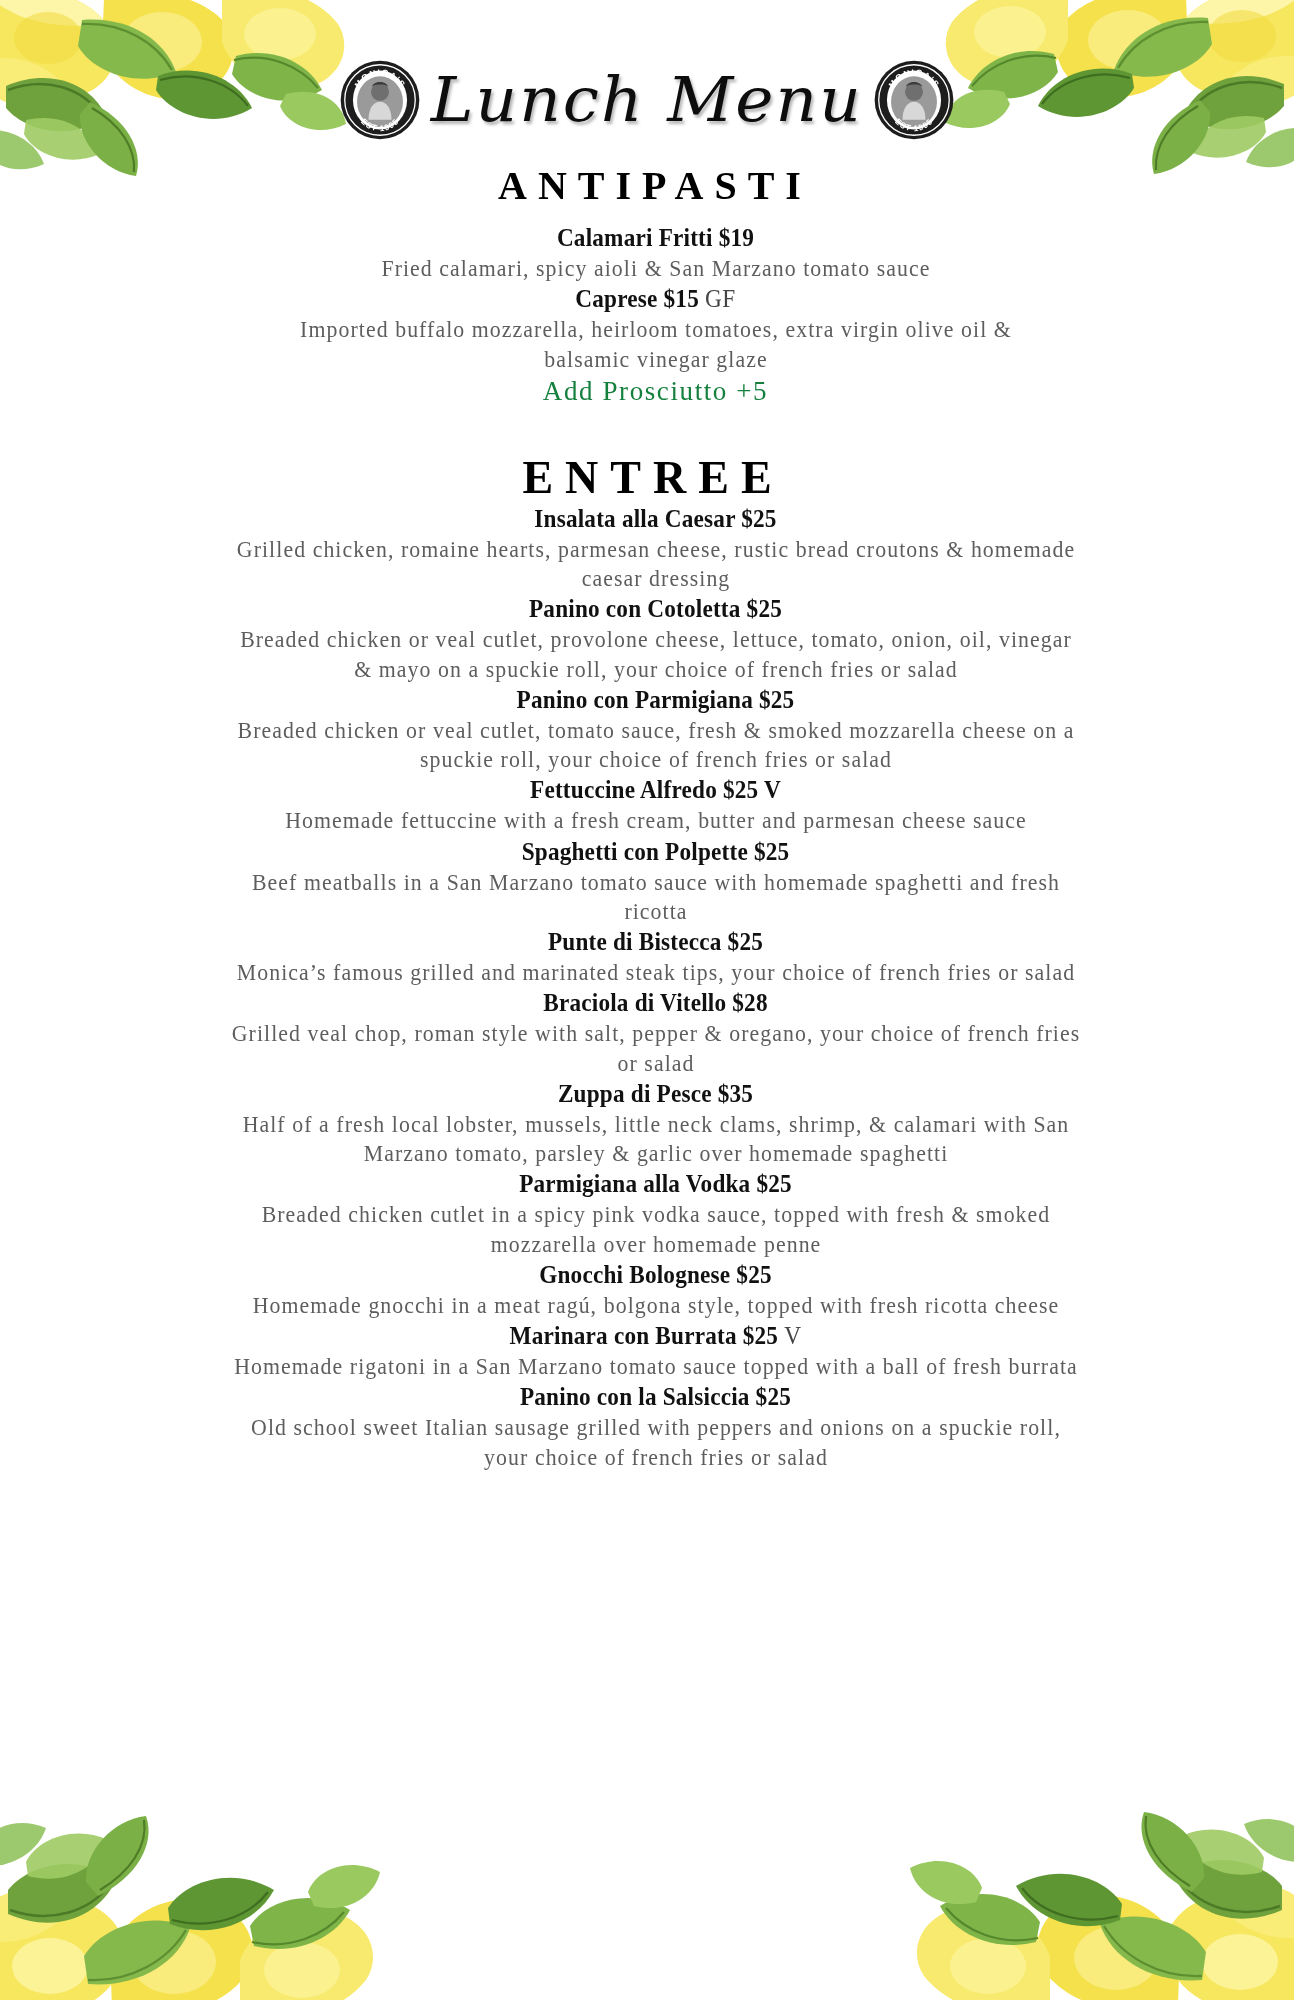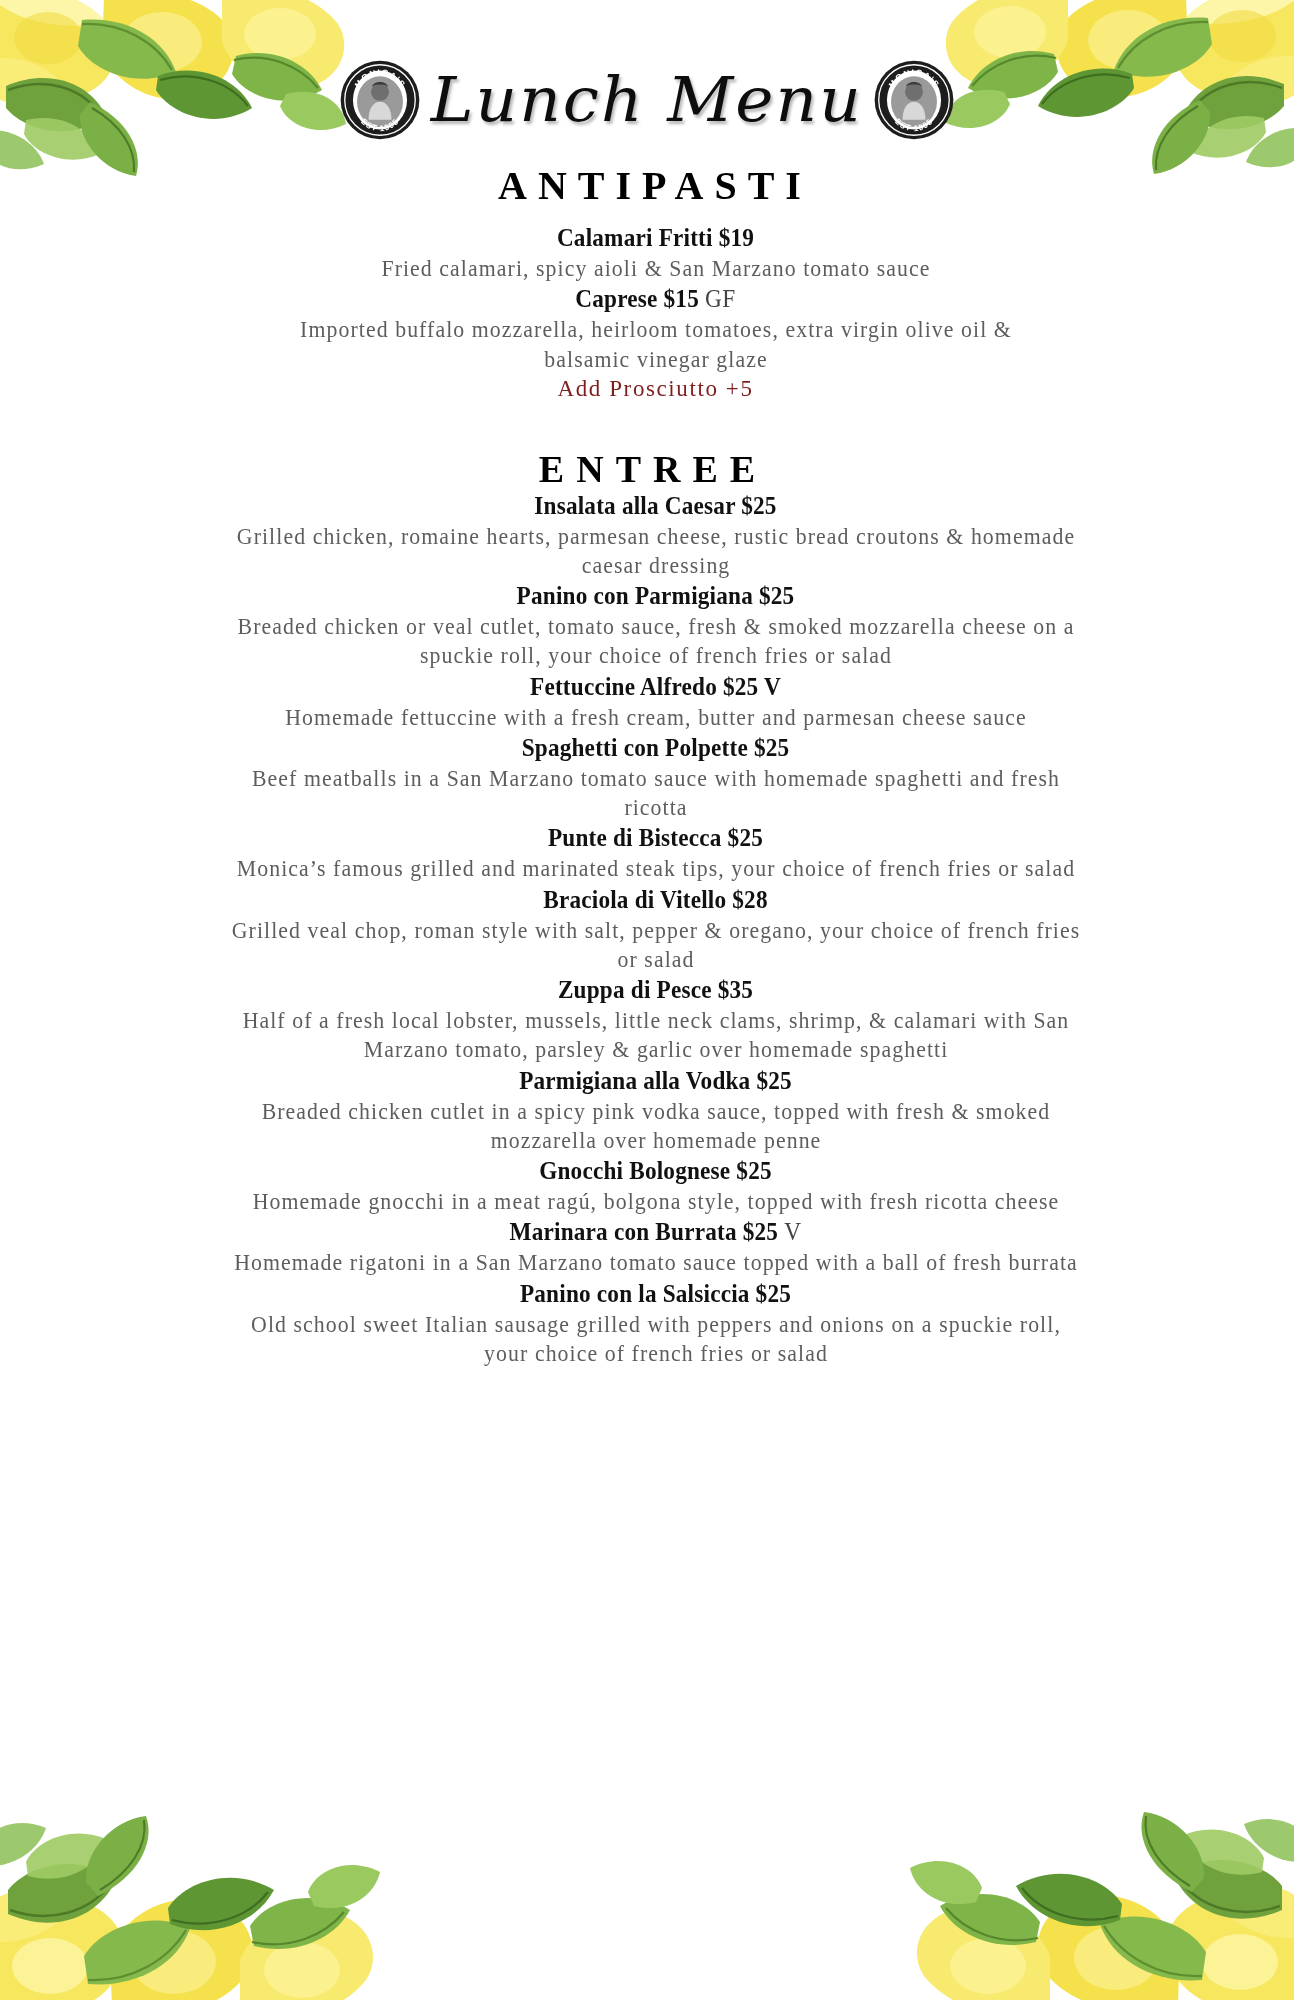--- a/index.html
+++ b/index.html
@@ -76,21 +76,21 @@
     text-align: center;
     line-height: 1;
   }
   .section-heading.antipasti {
     font-size: 40px;
     letter-spacing: 11px;
     margin: 18px 0 16px 0;
     padding-left: 16px;
   }
   .section-heading.entree {
-    font-size: 38px;
+    font-size: 46px;
     letter-spacing: 12px;
     margin: 46px 0 2px 0;
     padding-left: 12px;
   }
 
   .item {
     margin: 0;
     padding-left: 17px;
   }
 
@@ -117,22 +117,22 @@
     line-height: 1.30;
     letter-spacing: 1.1px;
     max-width: 880px;
     margin: 0 auto;
     transform: scaleX(0.97);
   }
 
   .item-note {
     font-family: "Liberation Serif", "DejaVu Serif", serif;
     font-weight: 400;
-    font-size: 23px;
-    color: #7f1d1d;
+    font-size: 27px;
+    color: #15803d;
     line-height: 1.30;
     letter-spacing: 1.6px;
   }
 
   .antipasti-items .item-desc { max-width: 820px; }
   .entree-items  .item-desc { max-width: 880px; }
 </style>
 </head>
 <body>
 
@@ -303,20 +303,24 @@
 
   <div class="section">
     <div class="section-heading entree">ENTREE</div>
     <div class="entree-items">
 
       <div class="item">
         <div class="item-name">Insalata alla Caesar $25</div>
         <div class="item-desc">Grilled chicken, romaine hearts, parmesan cheese, rustic bread croutons &amp; homemade caesar dressing</div>
       </div>
 
+      <div class="item">
+        <div class="item-name">Panino con Cotoletta $25</div>
+        <div class="item-desc">Breaded chicken or veal cutlet, provolone cheese, lettuce, tomato, onion, oil, vinegar &amp; mayo on a spuckie roll, your choice of french fries or salad</div>
+      </div>
 
       <div class="item">
         <div class="item-name">Panino con Parmigiana $25</div>
         <div class="item-desc">Breaded chicken or veal cutlet, tomato sauce, fresh &amp; smoked mozzarella cheese on a spuckie roll, your choice of french fries or salad</div>
       </div>
 
       <div class="item">
         <div class="item-name">Fettuccine Alfredo $25 V</div>
         <div class="item-desc">Homemade fettuccine with a fresh cream, butter and parmesan cheese sauce</div>
       </div>

